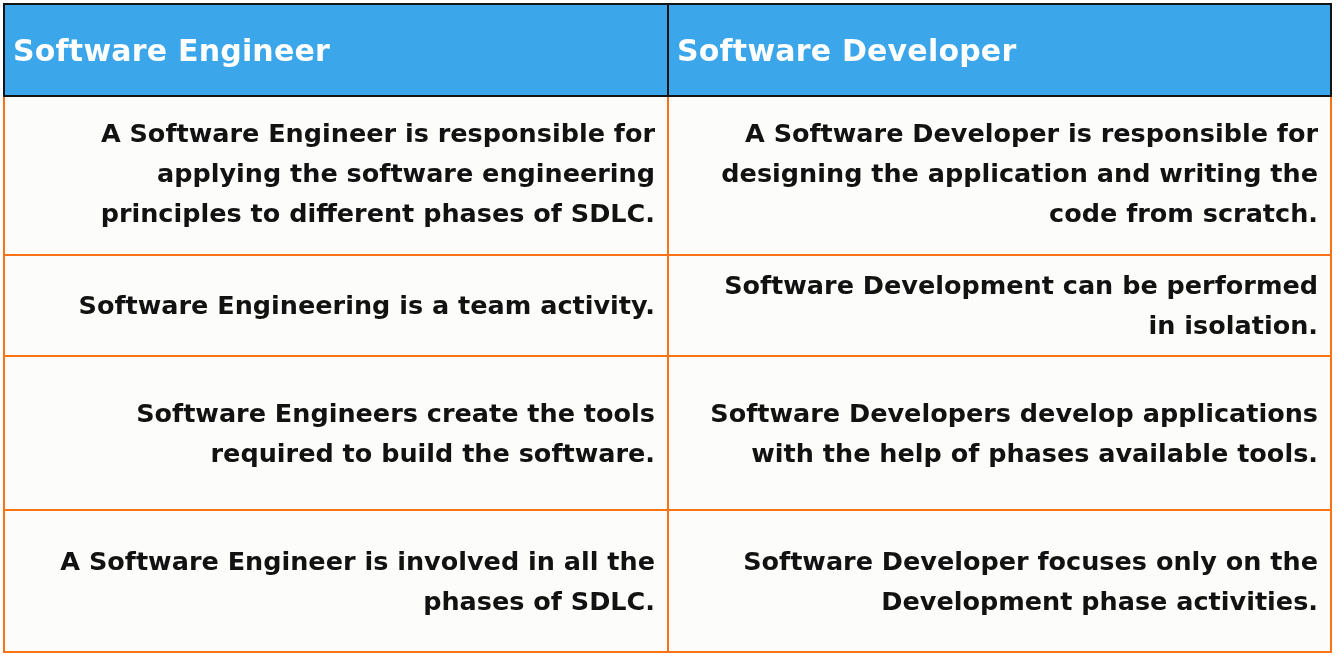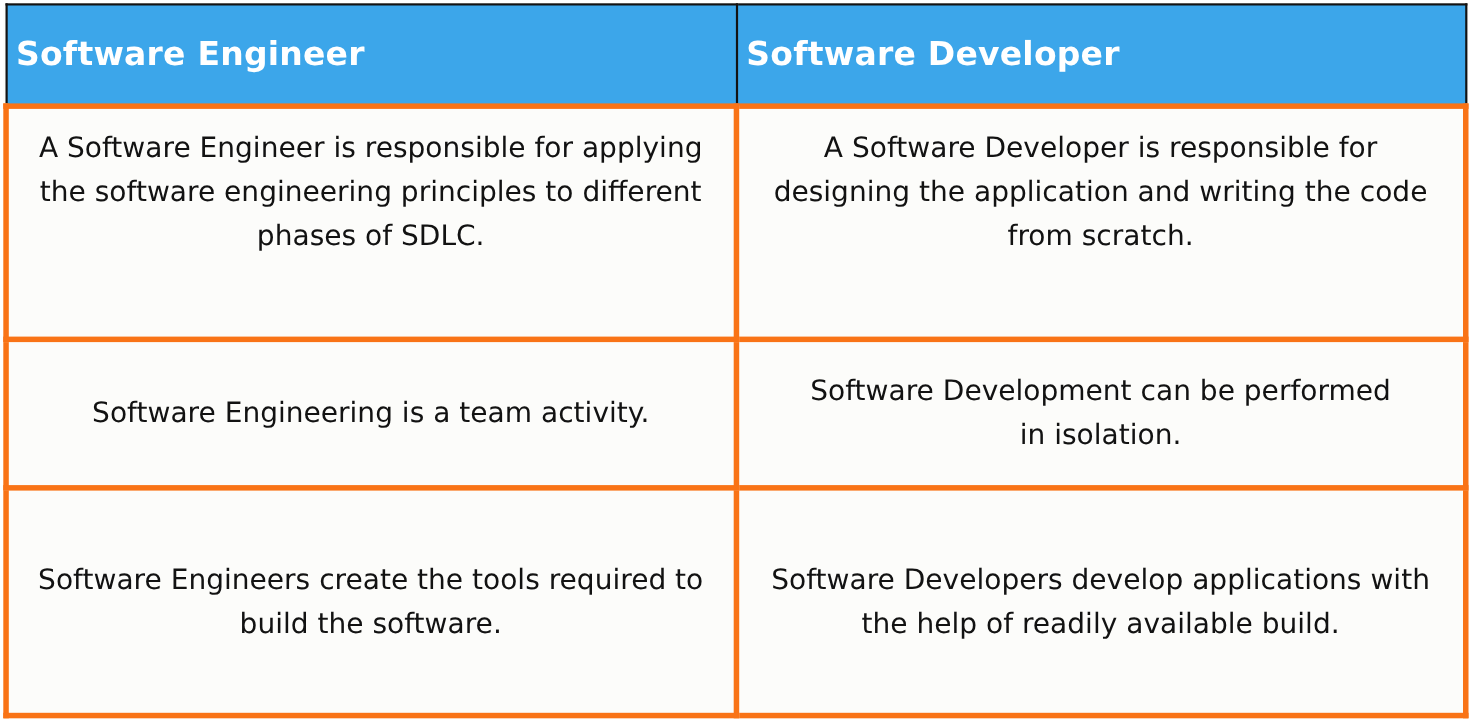--- a/index.html
+++ b/index.html
@@ -39,29 +39,29 @@
     font-weight: bold;
     text-align: left;
     vertical-align: middle;
     letter-spacing: 0.2px;
     border: 2px solid #131313;
     box-sizing: border-box;
     padding: 0 8px;
   }
 
   .body-cell {
-    border: 5px solid #f97316;
+    border: 2px solid #f97316;
     box-sizing: border-box;
     color: #121212;
     font-size: 25.5px;
     line-height: 40px;
     padding: 0 12px 0 11px;
     vertical-align: middle;
-    text-align: center;
-    font-weight: normal;
+    text-align: right;
+    font-weight: bold;
   }
 
   .body-cell.top-align { vertical-align: top; padding-top: 16px; }
 
   .r1 { height: 150px; }
   .r2 { height: 96px; }
   .r3 { height: 146px; margin-top: 48px; }
   .r4 { height: 134px; }
 
   .cell-text { display: block; white-space: pre-line; }
@@ -96,17 +96,25 @@
       <td class="body-cell">
         <span class="cell-text">Software Development can be performed
 in isolation.</span>
       </td>
     </tr>
     <tr class="r3">
       <td class="body-cell">
         <span class="cell-text">Software Engineers create the tools required to build the software.</span>
       </td>
       <td class="body-cell">
-        <span class="cell-text">Software Developers develop applications with the help of readily available build.</span>
+        <span class="cell-text">Software Developers develop applications with the help of phases available tools.</span>
+      </td>
+    </tr>
+    <tr class="r4">
+      <td class="body-cell">
+        <span class="cell-text">A Software Engineer is involved in all the phases of SDLC.</span>
+      </td>
+      <td class="body-cell">
+        <span class="cell-text">Software Developer focuses only on the Development phase activities.</span>
       </td>
     </tr>
   </tbody>
 </table>
 
 </body></html>

